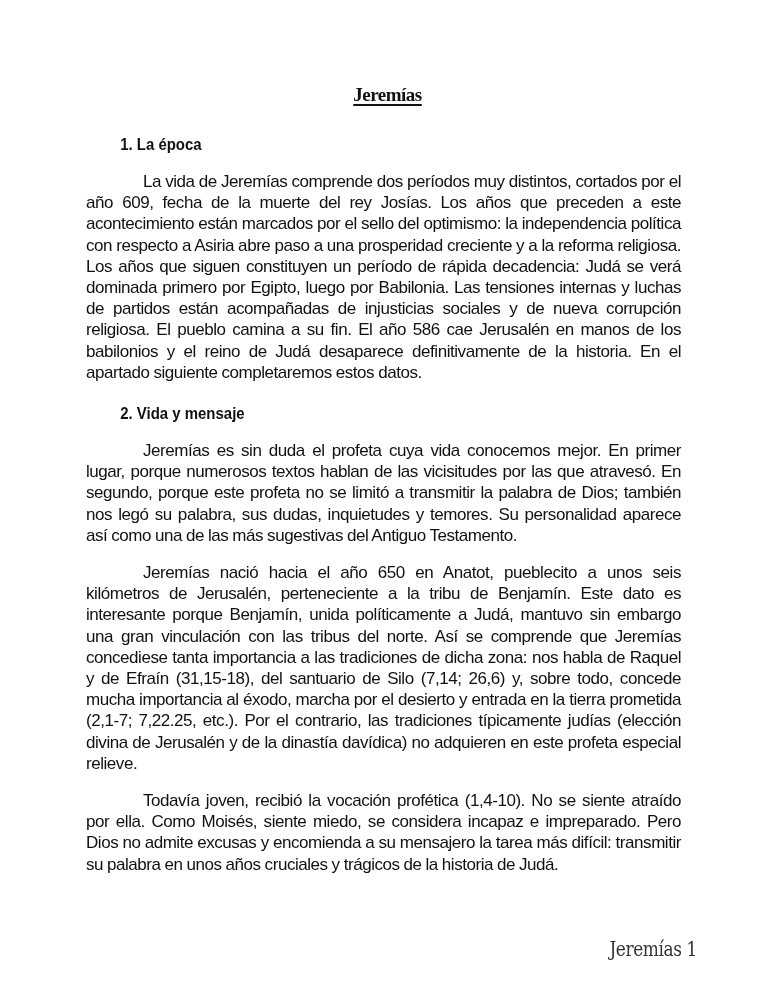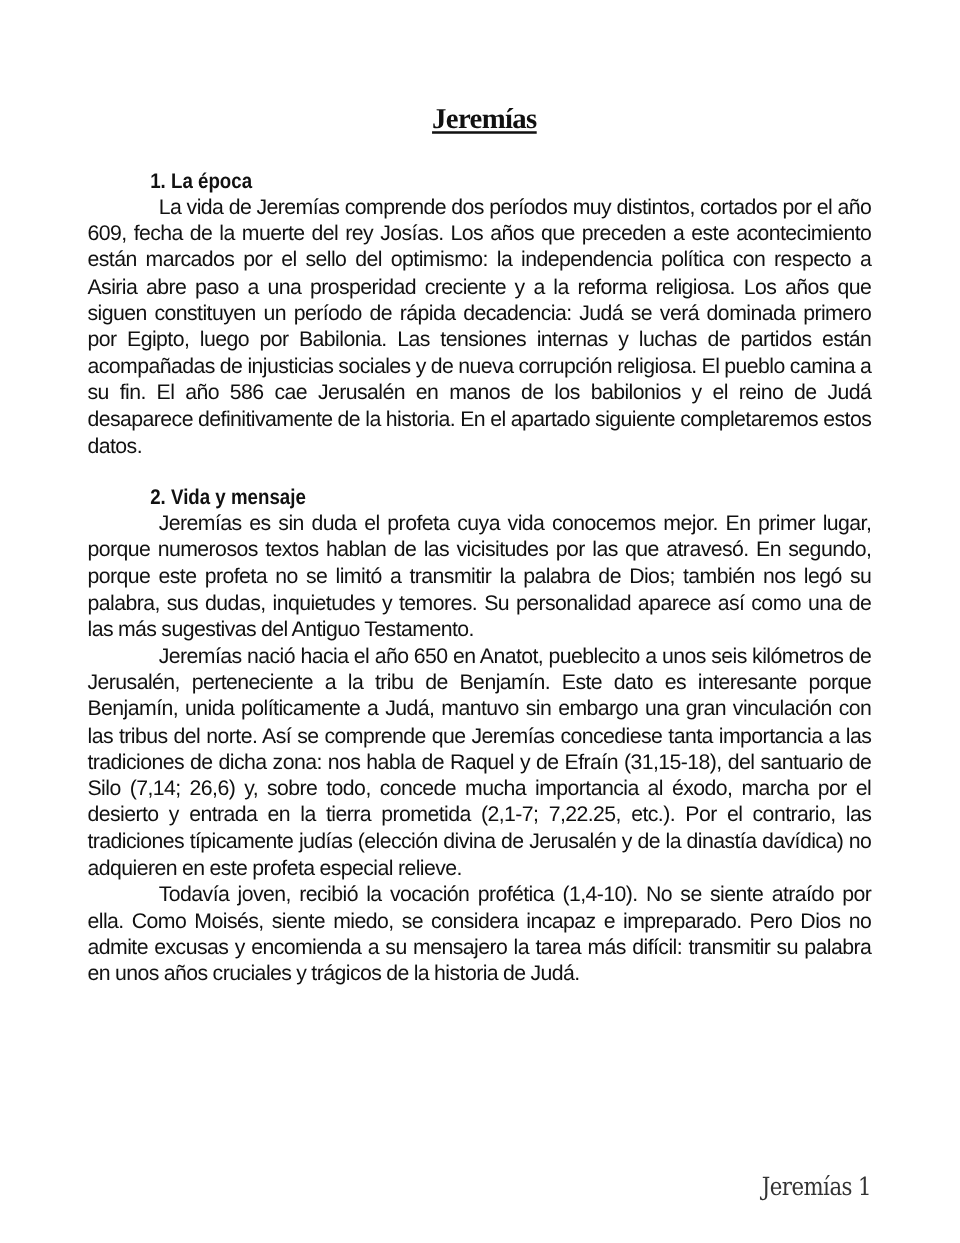--- a/index.html
+++ b/index.html
@@ -17,21 +17,21 @@
     .page {
       position: absolute;
       left: 70px;
       top: 78px;
       width: 627px;
     }
     .title {
       text-align: center;
       font-family: "Liberation Serif", serif;
       font-weight: bold;
-      font-size: 23px;
+      font-size: 19px;
       text-decoration: underline;
       text-decoration-thickness: 2px;
       text-underline-offset: 3px;
       margin: 0 0 22px 0;
       letter-spacing: -0.5px;
       line-height: 34px;
       padding-left: 8px;
     }
     .section {
       margin: 0 0 20px 0;
@@ -44,21 +44,21 @@
       margin: 0;
       padding-left: 57px;
       transform: scaleX(0.88);
       transform-origin: left;
       white-space: nowrap;
     }
     .para {
       font-family: "Liberation Sans", sans-serif;
       font-size: 17px;
       line-height: 21.2px;
-      margin: 0;
+      margin: 16px;
       text-align: justify;
       text-indent: 57px;
       letter-spacing: -0.45px;
       word-spacing: -0.3px;
     }
     .footer {
       position: absolute;
       right: 71px;
       top: 937px;
       font-family: "DejaVu Serif", serif;

